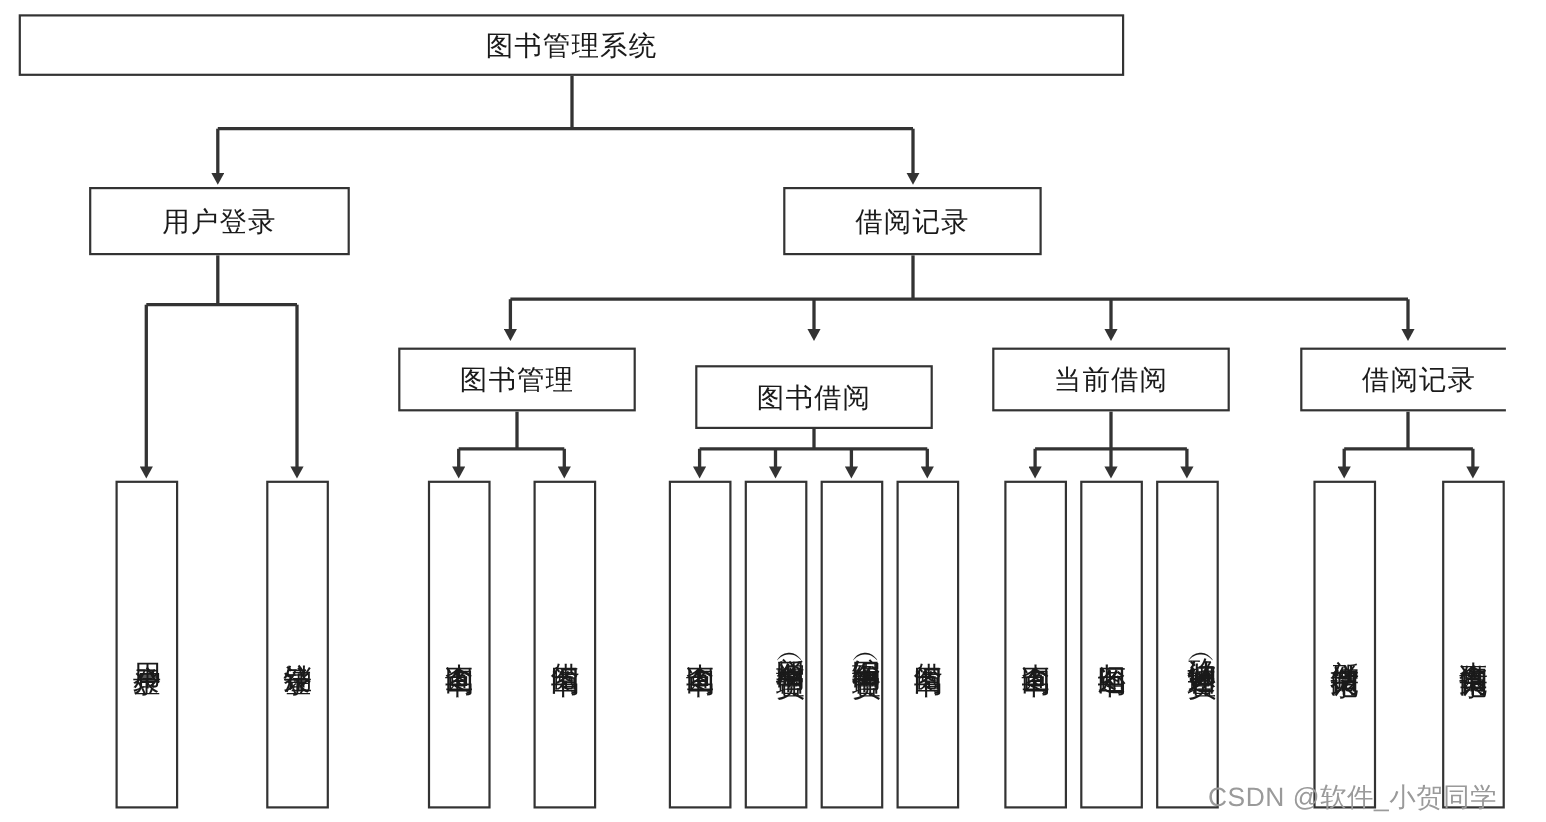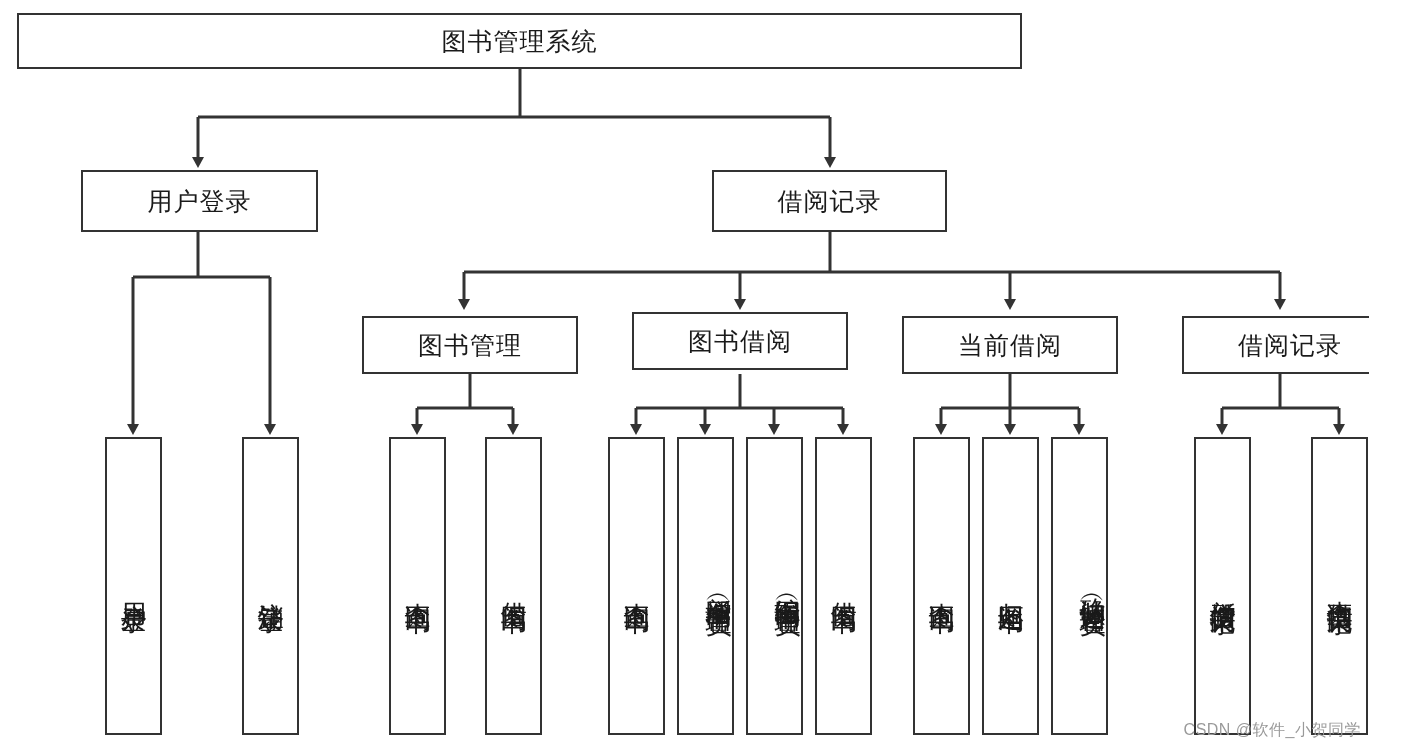--- a/index.html
+++ b/index.html
@@ -52,21 +52,21 @@
   .node.vert .vtext {
     writing-mode: vertical-rl;
     text-orientation: upright;
     line-height: 1.05;
     white-space: nowrap;
   }
   .watermark {
     position: absolute;
     right: 8px;
     bottom: 6px;
-    font-size: 16px;
+    font-size: 24px;
     color: #9a9a9a;
     letter-spacing: 0.5px;
     white-space: nowrap;
   }
 </style>
 </head>
 <body>
 
 <div id="diagram-root">
 
@@ -127,21 +127,21 @@
   <div class="node horiz" style="left:81px; top:170px; width:237px; height:62px;">
     <span>用户登录</span>
   </div>
   <div class="node horiz" style="left:712px; top:170px; width:235px; height:62px;">
     <span>借阅记录</span>
   </div>
 
   <div class="node horiz" style="left:362px; top:316px; width:216px; height:58px;">
     <span>图书管理</span>
   </div>
-  <div class="node horiz" style="left:632px; top:312px; width:216px; height:58px;">
+  <div class="node horiz" style="left:632px; top:332px; width:216px; height:58px;">
     <span>图书借阅</span>
   </div>
   <div class="node horiz" style="left:902px; top:316px; width:216px; height:58px;">
     <span>当前借阅</span>
   </div>
   <div class="node horiz" style="left:1172px; top:316px; width:216px; height:58px;margin-left:10px;">
     <span>借阅记录</span>
   </div>
 
   <div class="node vert" style="left:105px; top:437px; width:57px; height:298px;">

